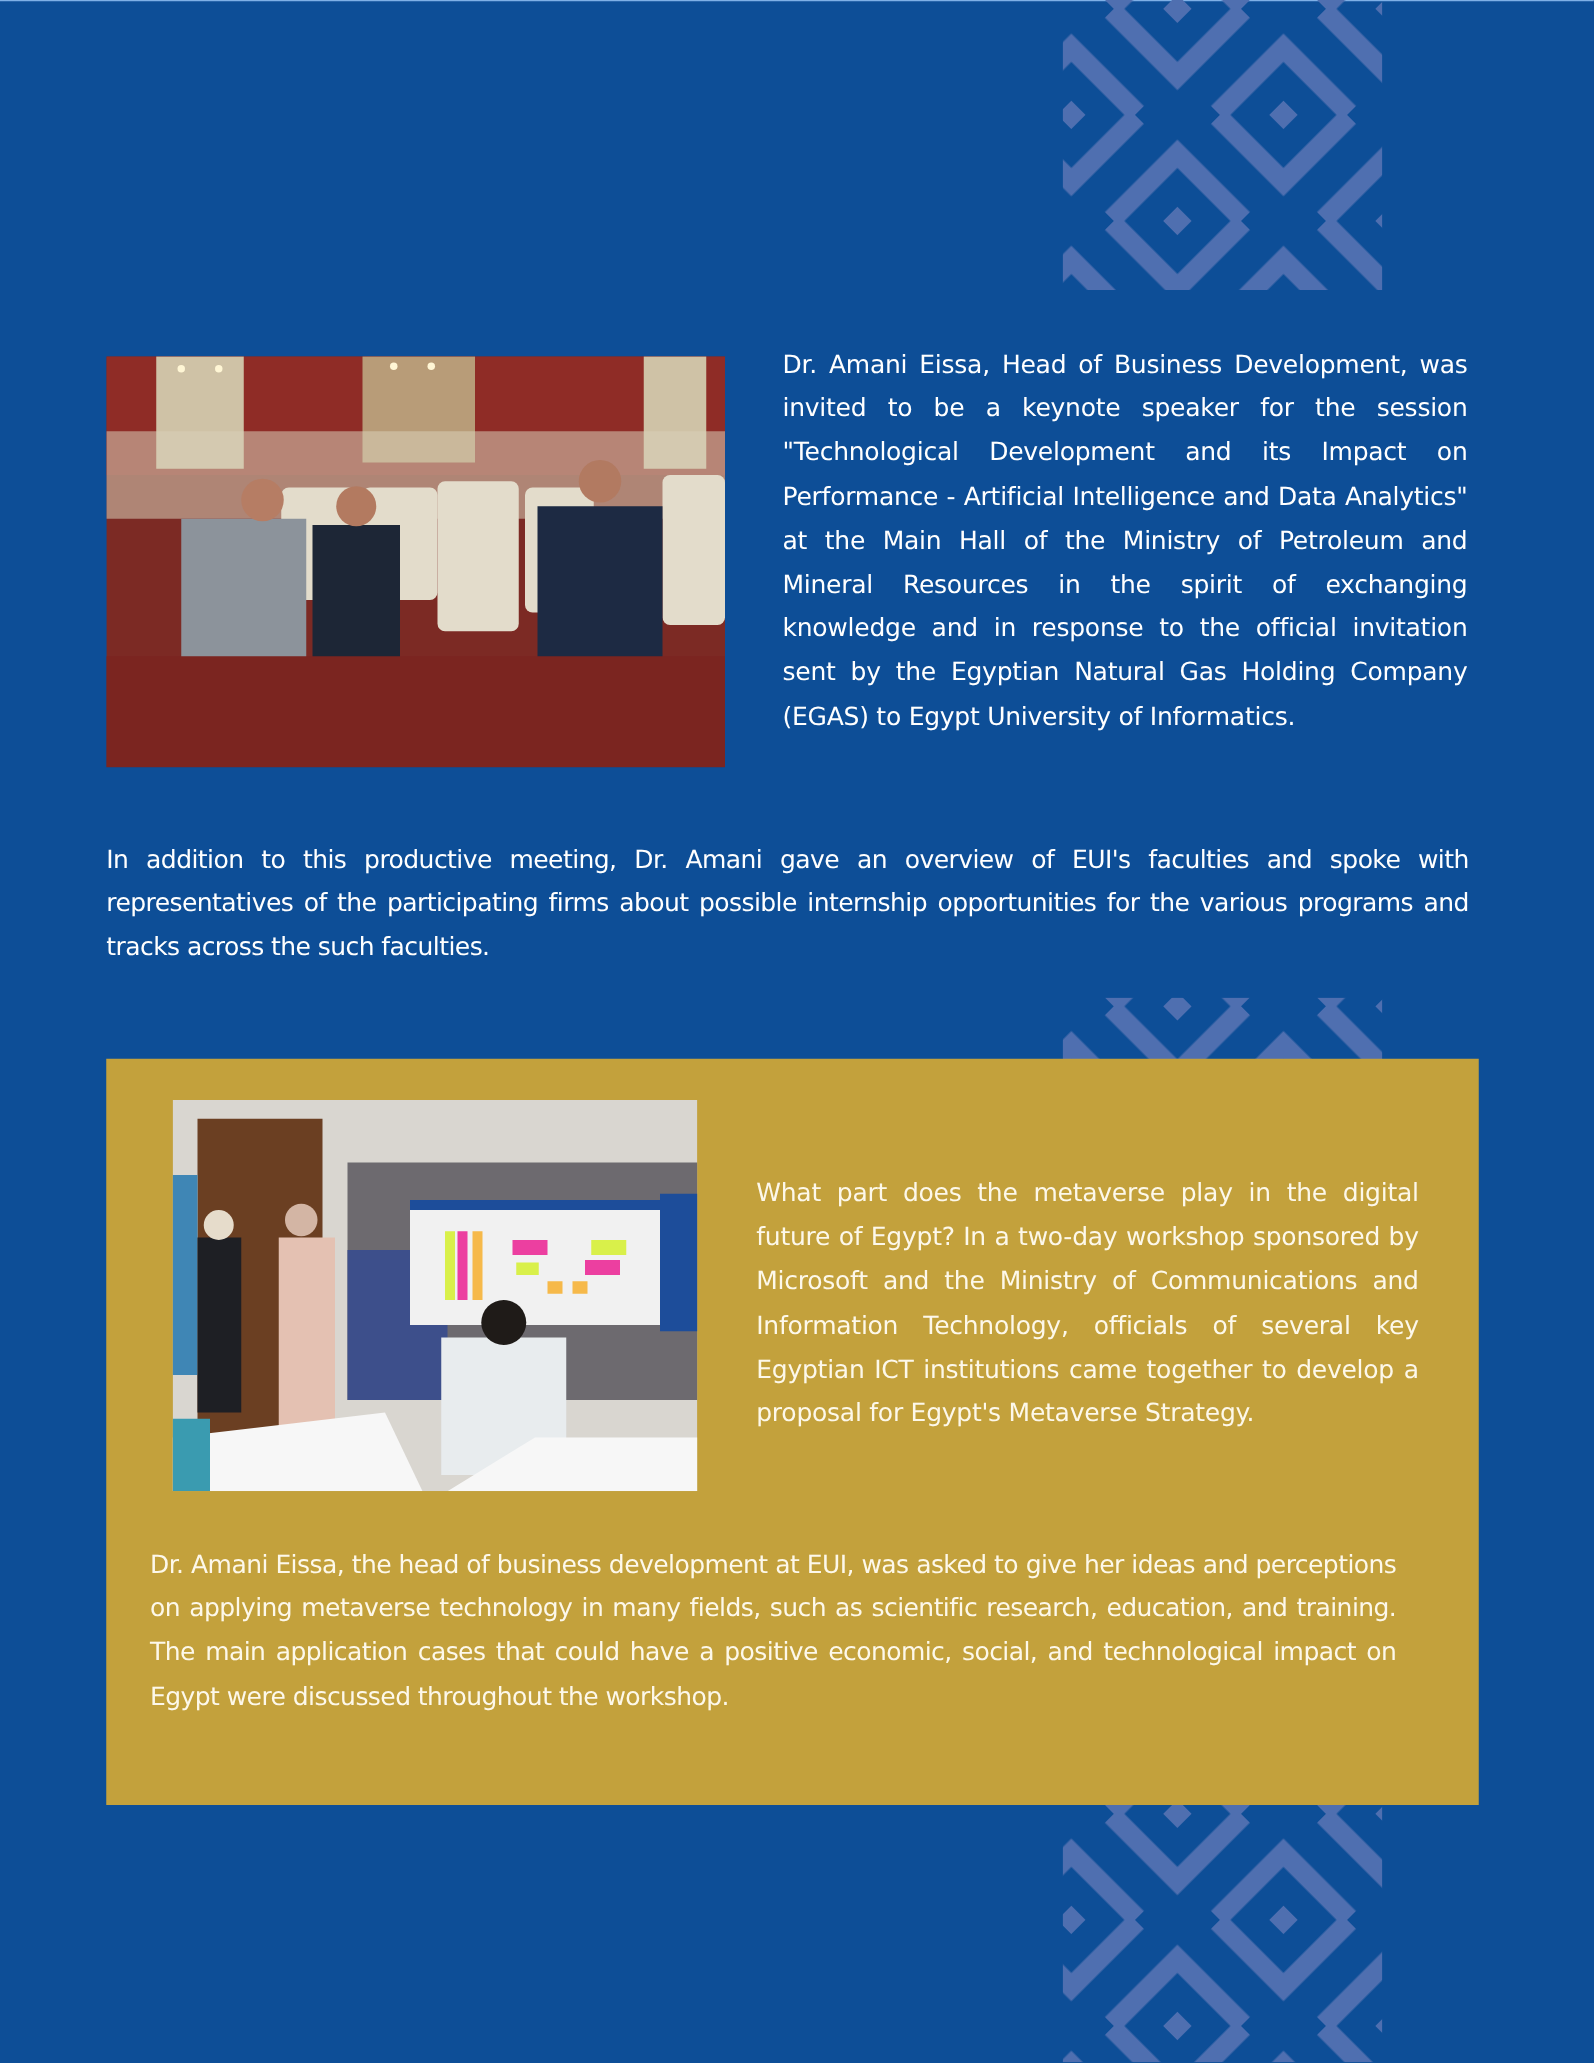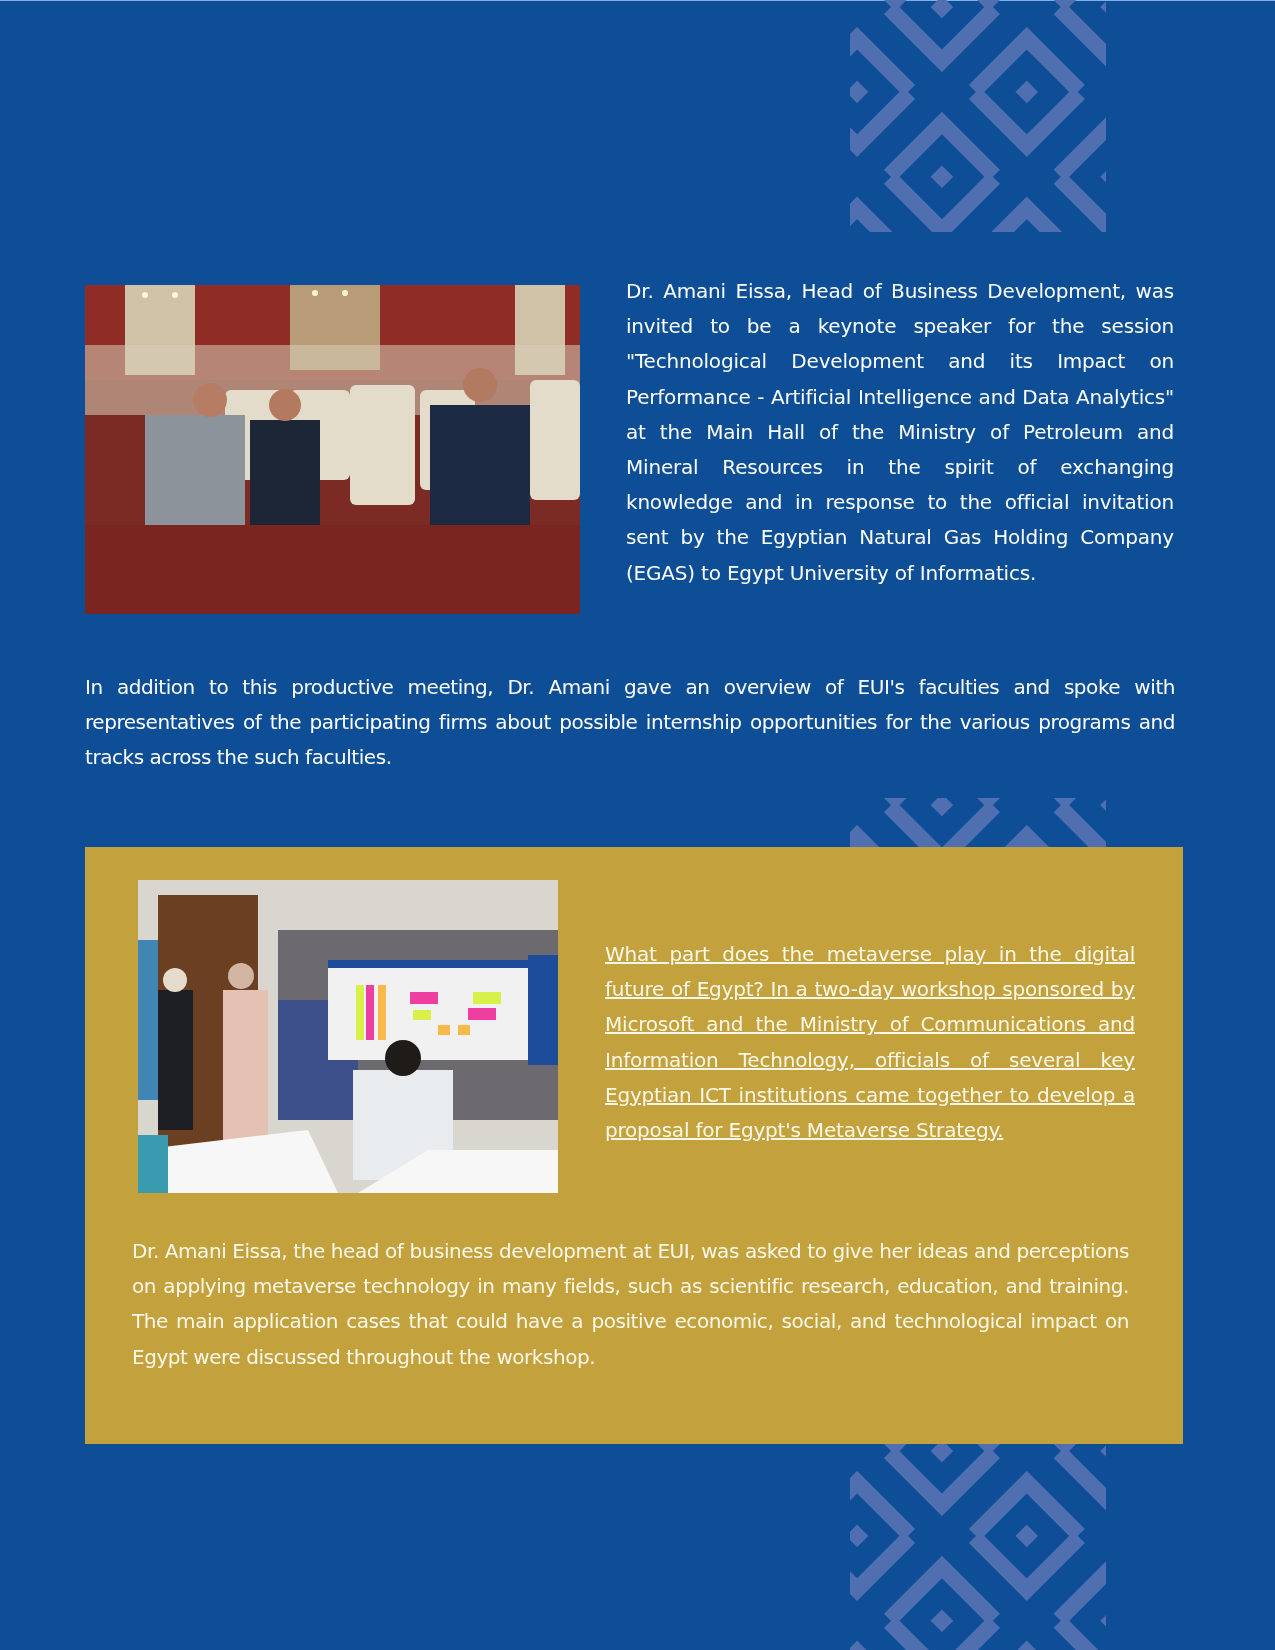--- a/index.html
+++ b/index.html
@@ -28,21 +28,21 @@
     font-size: 20px; line-height: 35.2px;
     text-align: justify; letter-spacing: -0.2px; margin-top: 12px;
   }
   .p1 { left: 626px; top: 262px; width: 548px; }
   .p2 { left: 85px; top: 658px; width: 1090px; letter-spacing: -0.45px; }
   .gold-box {
     position: absolute; left: 85px; top: 847px; width: 1098px; height: 597px;
     background: #c3a13c;
   }
   .p3 { left: 605px; top: 925px; width: 530px; color: #fdf8ea; }
-  .p4 { left: 132px; top: 1222px; width: 997px; color: #fdf8ea; letter-spacing: -0.45px; }
+  .p4 { left: 120px; top: 1222px; width: 997px; color: #fdf8ea; letter-spacing: -0.45px; }
 </style>
 </head>
 <body>
 
 <div class="top-line"></div>
 
 <div class="pattern pattern-top">
   <svg width="256" height="232" viewBox="0 0 256 232">
     <defs>
       <pattern id="lat1" width="120" height="120" patternUnits="userSpaceOnUse" patternTransform="rotate(45) translate(10,0)">
@@ -126,14 +126,14 @@
     <rect x="85" y="110" width="45" height="170" fill="#e4c1b2"></rect>
     <circle cx="103" cy="96" r="13" fill="#d3b5a4"></circle>
     <rect x="215" y="190" width="100" height="110" fill="#e8ecee"></rect>
     <circle cx="265" cy="178" r="18" fill="#1f1b18"></circle>
     <polygon points="0,313 0,270 170,250 200,313" fill="#f7f7f7"></polygon>
     <polygon points="220,313 290,270 420,270 420,313" fill="#f7f7f7"></polygon>
     <rect x="0" y="255" width="30" height="58" fill="#3a9bb0"></rect>
   </svg>
 </div>
 
-<div class="text p3" style="text-align-last:left;text-decoration:underline;">What part does the metaverse play in the digital future of Egypt? In a two-day workshop sponsored by Microsoft and the Ministry of Communications and Information Technology, officials of several key Egyptian ICT institutions came together to develop a proposal for Egypt's Metaverse Strategy.</div>
+<div class="text p3" style="text-align-last:left;">What part does the metaverse play in the digital future of Egypt? In a two-day workshop sponsored by Microsoft and the Ministry of Communications and Information Technology, officials of several key Egyptian ICT institutions came together to develop a proposal for Egypt's Metaverse Strategy.</div>
 <div class="text p4" style="text-align-last:left;">Dr. Amani Eissa, the head of business development at EUI, was asked to give her ideas and perceptions on applying metaverse technology in many fields, such as scientific research, education, and training. The main application cases that could have a positive economic, social, and technological impact on Egypt were discussed throughout the workshop.</div>
 
 </body></html>

